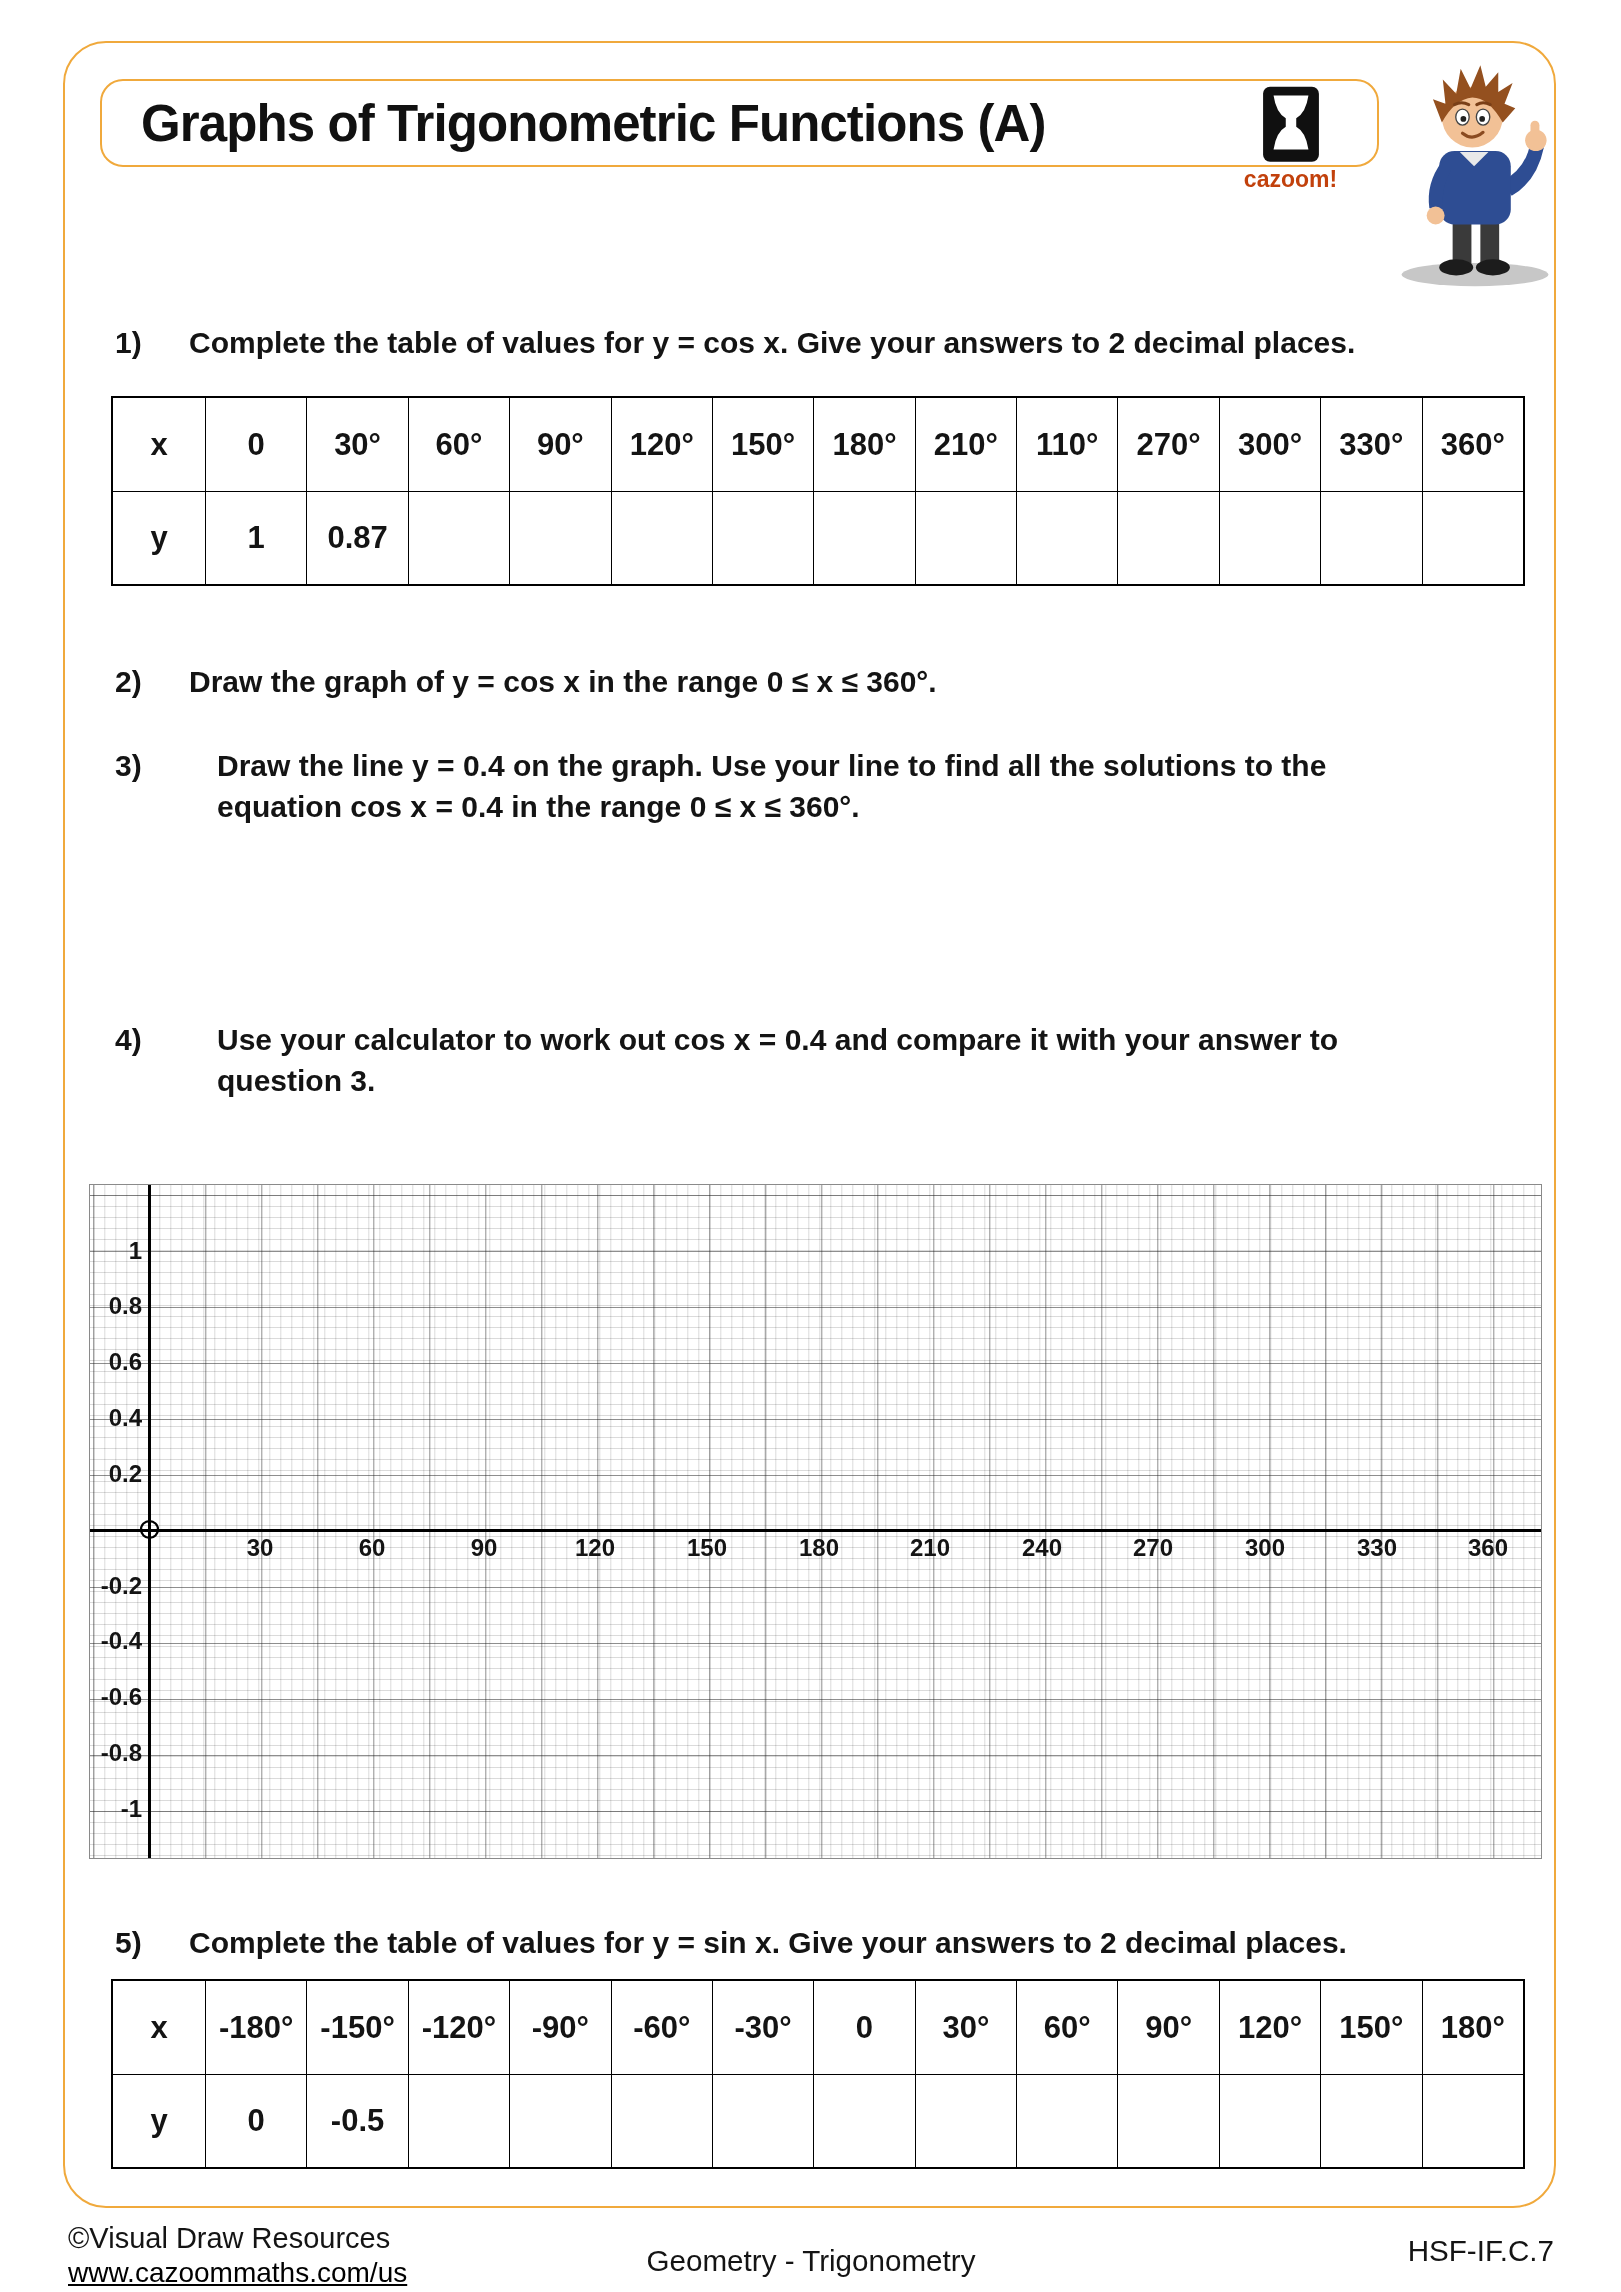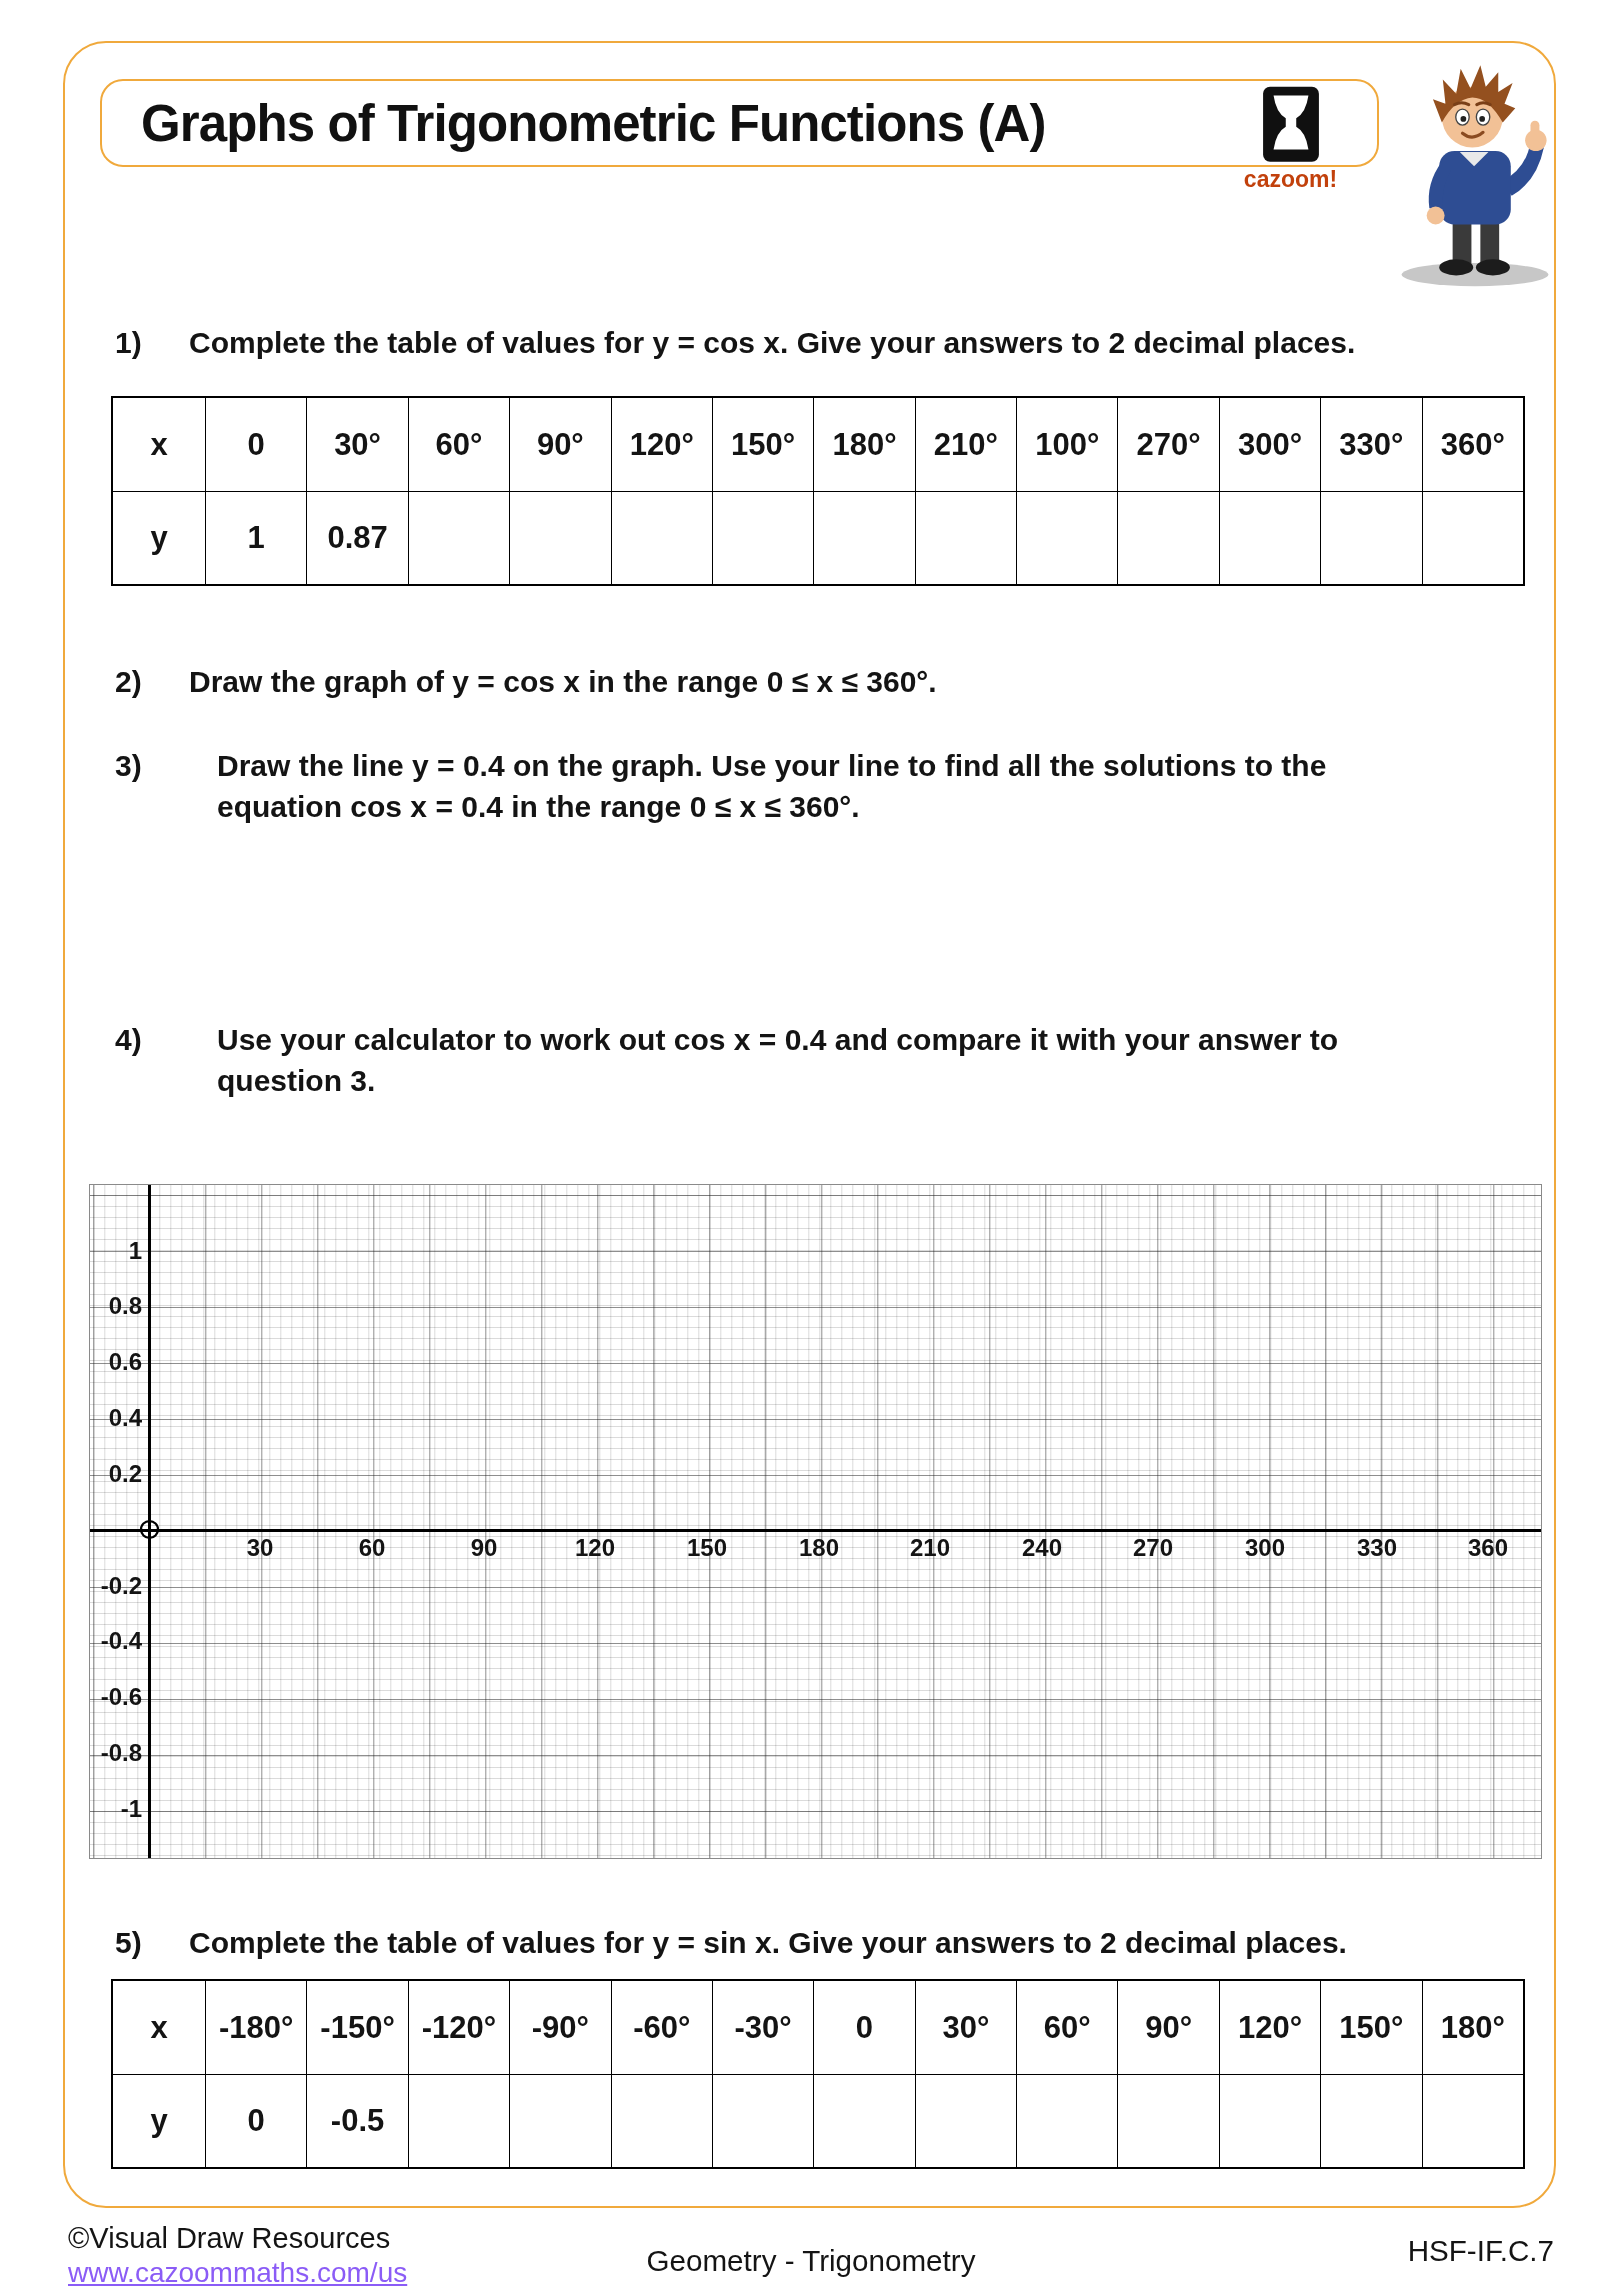--- a/index.html
+++ b/index.html
@@ -39,21 +39,21 @@
              linear-gradient(to bottom, rgba(30,30,30,0.16) 0.9px, transparent 0.9px);
            background-size:56px 56px, 56px 56px, 11px 11px, 11px 11px;
            background-position:3.3px 10px; }
   .axis-y { position:absolute; left:58px; top:0; width:2.7px; height:100%; background:#000; }
   .axis-x { position:absolute; left:0; top:344px; width:100%; height:2.7px; background:#000; }
   .ylab { position:absolute; left:0; width:52px; text-align:right; font-weight:bold; font-size:24px; line-height:24px; background:transparent; }
   .xlab { position:absolute; top:351px; width:72px; text-align:center; font-weight:bold; font-size:24px; line-height:24px; }
   .origin { position:absolute; left:47px; top:332px; }
 
   .footer-left { position:absolute; left:68px; top:2221px; font-size:29px; line-height:34px; }
-  .footer-link { color:#8b5cf6; text-decoration:underline; cursor:pointer; font-size:28px; }
+  .footer-link { color:#000000; text-decoration:underline; cursor:pointer; font-size:28px; }
   .footer-center { position:absolute; left:0; width:1622px; text-align:center; top:2244px; font-size:29.6px; }
   .footer-right { position:absolute; right:68px; top:2234px; font-size:29.6px; }
 </style>
 </head>
 <body>
 
 <div class="page">
 
   <div class="page-border"></div>
 
@@ -102,21 +102,21 @@
   <div class="vtable" style="top:396px;">
     <div class="cell">x</div>
     <div class="cell">0</div>
     <div class="cell">30°</div>
     <div class="cell">60°</div>
     <div class="cell">90°</div>
     <div class="cell">120°</div>
     <div class="cell">150°</div>
     <div class="cell">180°</div>
     <div class="cell">210°</div>
-    <div class="cell">100°</div>
+    <div class="cell">110°</div>
     <div class="cell">270°</div>
     <div class="cell">300°</div>
     <div class="cell">330°</div>
     <div class="cell">360°</div>
     <div class="cell">y</div>
     <div class="cell">1</div>
     <div class="cell">0.87</div>
     <div class="cell"></div>
     <div class="cell"></div>
     <div class="cell"></div>

